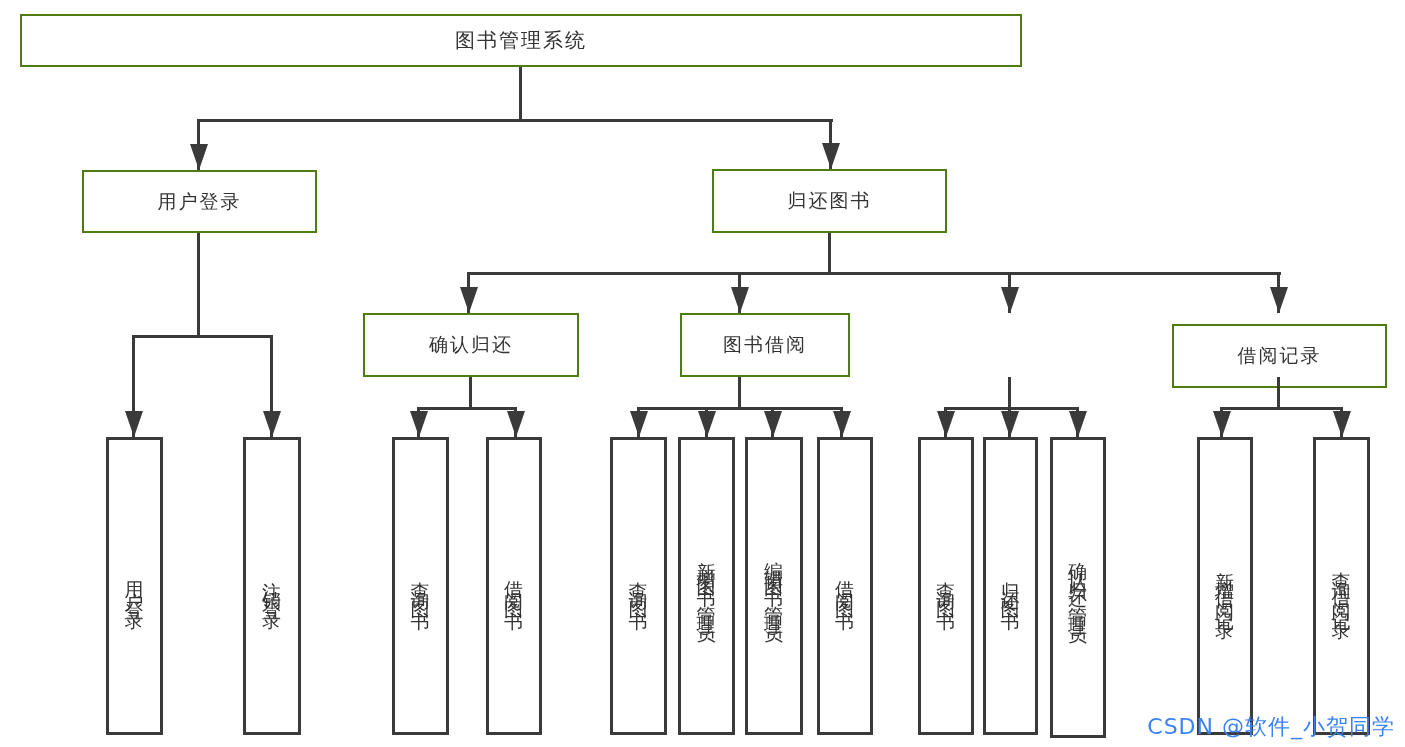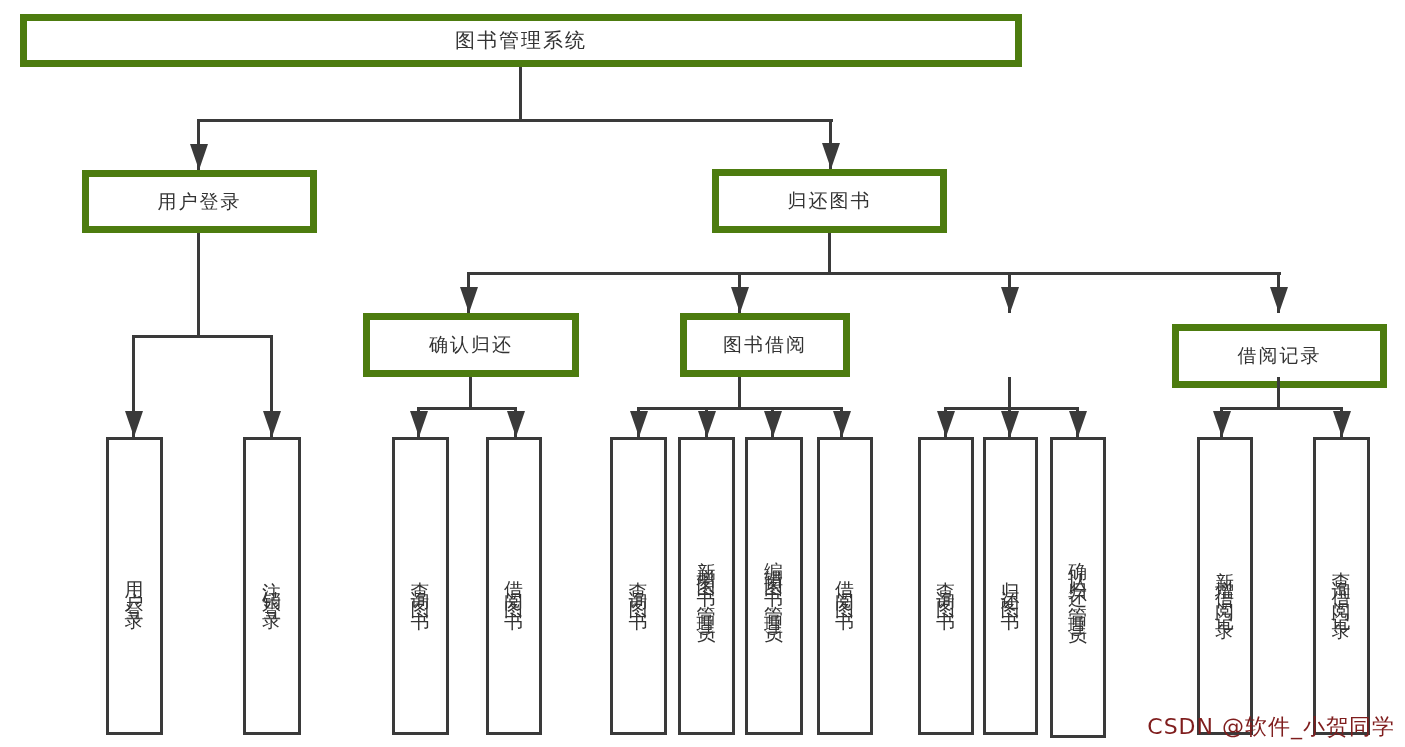--- a/index.html
+++ b/index.html
@@ -1,21 +1,21 @@
 <!DOCTYPE html>
 <html><head>
 <meta charset="utf-8">
 <style>
   html,body{margin:0;padding:0;background:#fff;}
   #canvas{
     position:relative;width:1405px;height:747px;background:#ffffff;
     font-family:"DejaVu Sans",sans-serif;overflow:hidden;
   }
   .box{
-    position:absolute;box-sizing:border-box;border:7px solid #4d7c0f;background:#fff;
+    position:absolute;box-sizing:border-box;border:2px solid #4d7c0f;background:#fff;
     display:flex;align-items:center;justify-content:center;
     color:#333333;font-size:19px;letter-spacing:2px;white-space:nowrap;
   }
   .root-box{font-size:20px;}
   .leaf{
     position:absolute;box-sizing:border-box;border:3px solid #3a3a3a;background:#fff;
     display:flex;align-items:center;justify-content:center;
     color:#333333;font-size:19px;
   }
   .leaf span{
@@ -24,21 +24,21 @@
   .leaf span.tight{letter-spacing:9px;}
   .hline,.vline{position:absolute;background:#3a3a3a;}
   .hline{height:3px;}
   .vline{width:3px;}
   .arrow{
     position:absolute;width:0;height:0;
     border-left:9px solid transparent;border-right:9px solid transparent;
     border-top:26px solid #3a3a3a;
   }
   .watermark{
-    position:absolute;right:10px;bottom:5px;color:#7f1d1d;font-size:22px;letter-spacing:1px;
+    position:absolute;right:10px;bottom:5px;color:#3b82f6;font-size:22px;letter-spacing:1px;
   }
 </style>
 </head>
 <body>
 
 <div id="canvas">
 
   <div class="box root-box" style="left:20px;top:14px;width:1002px;height:53px;">
     <span>图书管理系统</span>
   </div>

